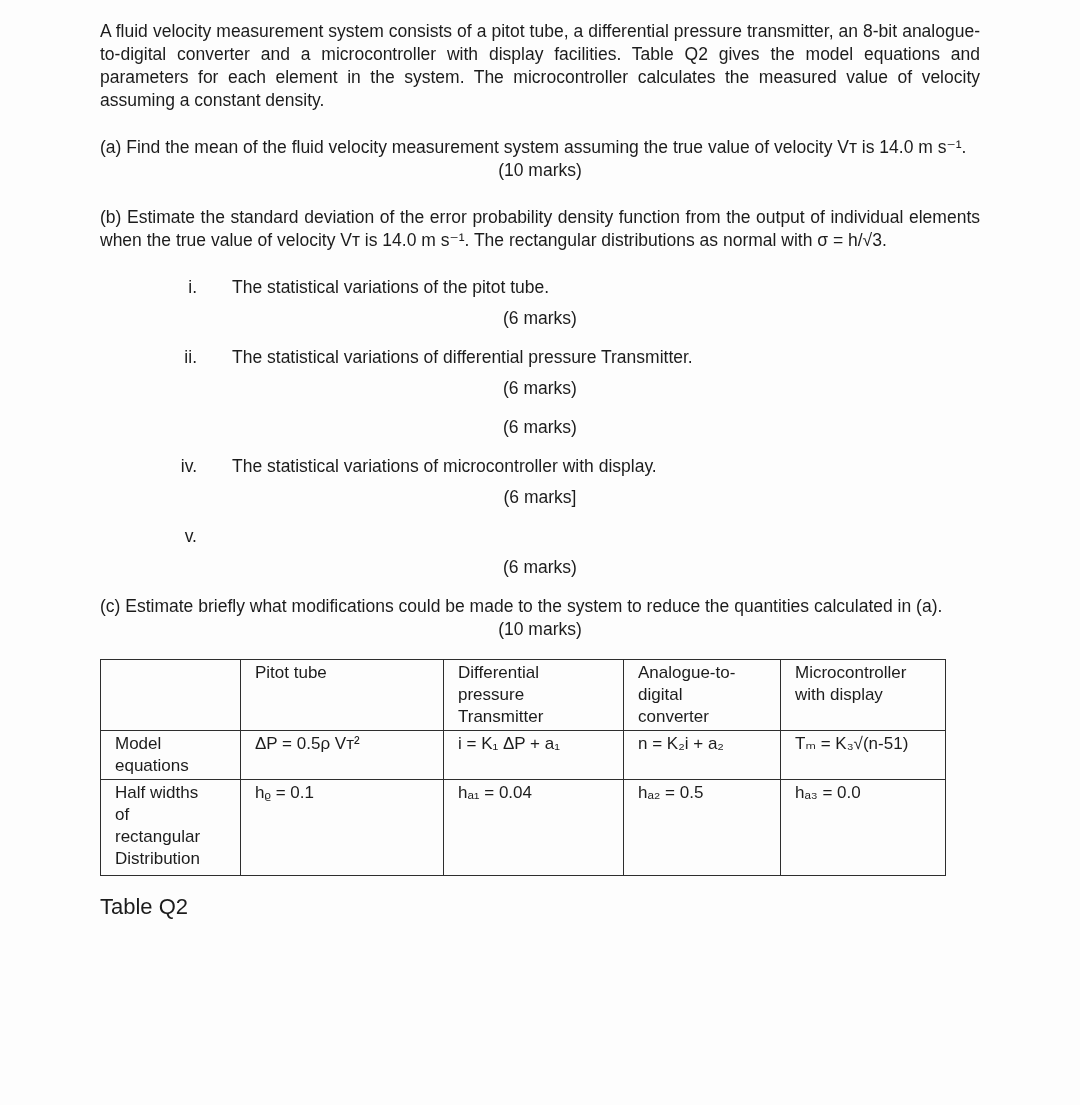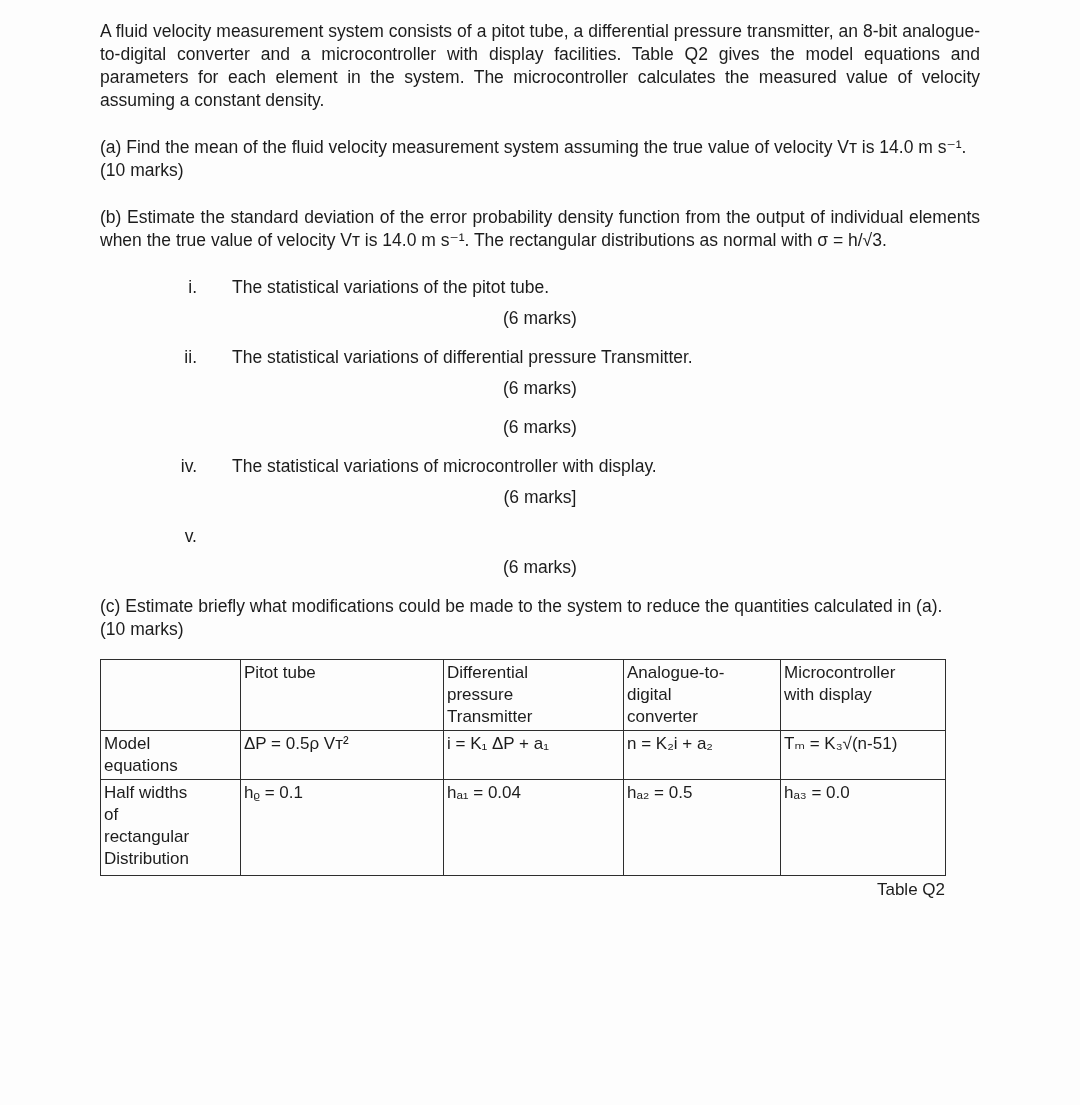--- a/index.html
+++ b/index.html
@@ -10,44 +10,44 @@
     background: #fdfdfd;
     color: #1c1c1c;
     font-family: "Liberation Sans", "DejaVu Sans", sans-serif;
     font-size: 17.5px;
     line-height: 23px;
     padding: 20px 100px 0 100px;
     overflow: hidden;
   }
   .para { text-align: justify; }
   .mt { margin-top: 24px; }
-  .marks { text-align: left; }
+  .marks { text-align: center; }
   .items { margin-top: 24px; }
   .item-row { display: flex; }
   .item-num { flex: 0 0 97px; text-align: right; }
   .item-text { margin-left: 35px; flex: 1; }
   .item-marks { text-align: center; margin: 8px 0 16px 0; }
   .part-c { margin-top: 8px; }
   .table-wrap { margin-top: 18px; width: 845px; }
   table { border-collapse: collapse; width: 845px; table-layout: fixed; }
   th, td {
     border: 1.5px solid #2e2e2e;
     vertical-align: top;
     text-align: left;
     font-weight: normal;
-    padding: 2px 3px;
+    padding: 2px 14px;
     line-height: 22px;
     white-space: pre-line;
     font-size: 17px;
   }
   tr.r-head { height: 71px; }
   tr.r-model { height: 49px; }
   tr.r-mean { height: 88px; }
   tr.r-half { height: 96px; }
-  .caption { text-align: right; margin-top: 2px; font-size: 17px; }
+  .caption { text-align: left; margin-top: 19px; font-size: 22px; }
 </style>
 </head>
 <body>
 
 <div>
 
   <p class="para">A fluid velocity measurement system consists of a pitot tube, a differential pressure transmitter, an 8-bit analogue-to-digital converter and a microcontroller with display facilities. Table Q2 gives the model equations and parameters for each element in the system. The microcontroller calculates the measured value of velocity assuming a constant density.</p>
 
   <p class="para mt">(a) Find the mean of the fluid velocity measurement system assuming the true value of velocity Vᴛ is 14.0 m s⁻¹.</p>
   <p class="marks">(10 marks)</p>

